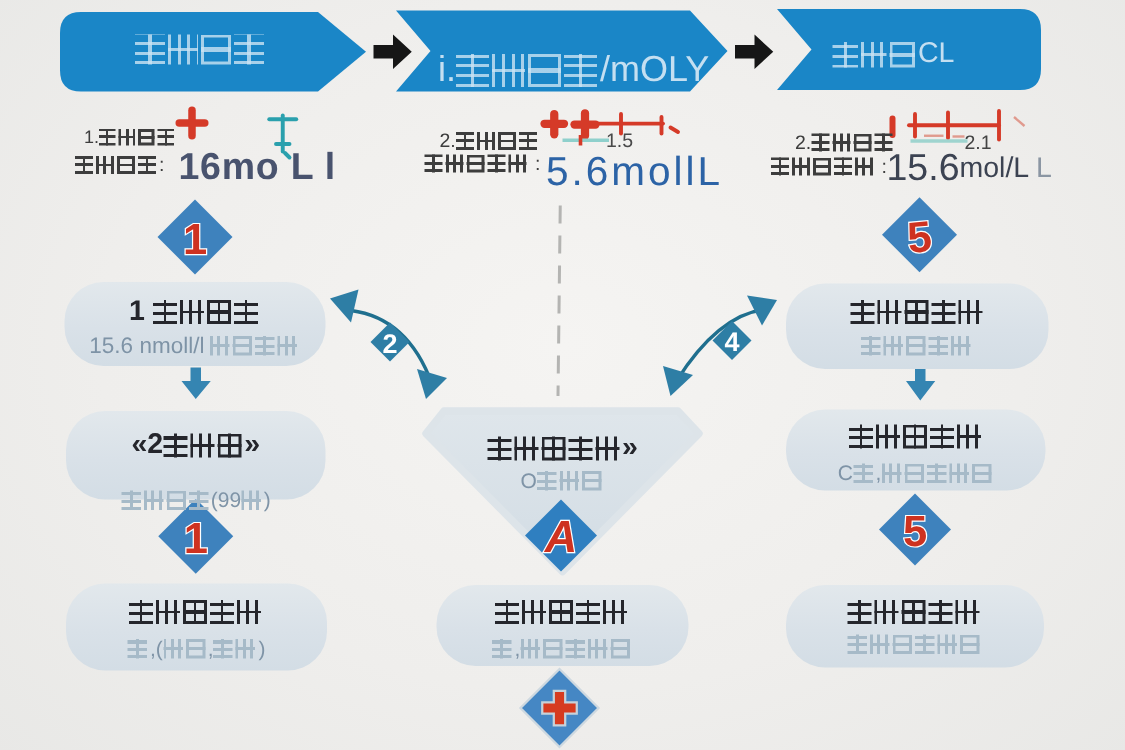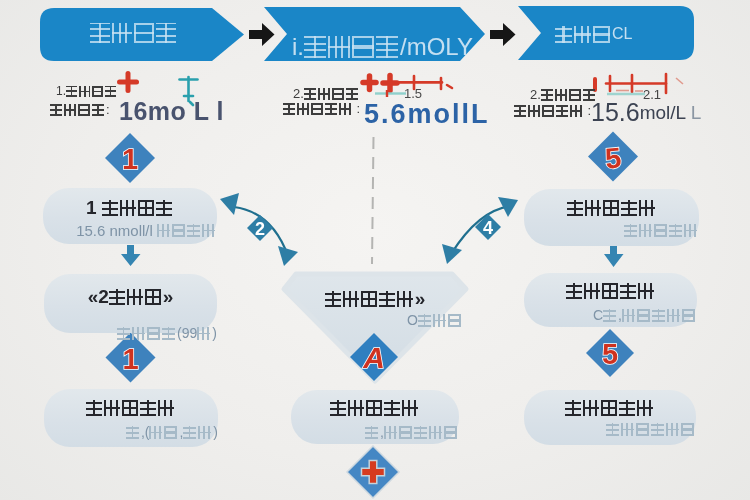--- a/index.html
+++ b/index.html
@@ -10,21 +10,21 @@
 .r{position:absolute;display:flex;align-items:center;font-family:"Liberation Sans",sans-serif;white-space:pre}
 .r i{display:block;flex:none;width:var(--s);height:var(--s);margin-right:2px}
 .r i:nth-child(3n+1){background:repeating-linear-gradient(0deg,var(--c) 0 2px,transparent 2px 5px),linear-gradient(90deg,transparent 0 43%,var(--c) 43% 57%,transparent 57% 100%)}
 .r i:nth-child(3n+2){background:repeating-linear-gradient(90deg,var(--c) 0 2px,transparent 2px 5px),linear-gradient(0deg,transparent 0 43%,var(--c) 43% 57%,transparent 57% 100%)}
 .r i:nth-child(3n){background:linear-gradient(0deg,transparent 0 42%,var(--c) 42% 58%,transparent 58% 100%);box-shadow:inset 0 0 0 2px var(--c)}
 .box{position:absolute;background:linear-gradient(180deg,#e2e8ec 0%,#d9e1e8 55%,#d3dde5 100%);border-radius:26px}
 .tt{--c:#25262c;color:#25262c;font-weight:bold;justify-content:center}
 .tt i:nth-child(3n+1){background:repeating-linear-gradient(0deg,var(--c) 0 2px,transparent 2px 6px),linear-gradient(90deg,transparent 0 44%,var(--c) 44% 56%,transparent 56% 100%)}
 .tt i:nth-child(3n+2){background:repeating-linear-gradient(90deg,var(--c) 0 2px,transparent 2px 6px),linear-gradient(0deg,transparent 0 44%,var(--c) 44% 56%,transparent 56% 100%)}
 .tt i:nth-child(3n){background:linear-gradient(0deg,transparent 0 43%,var(--c) 43% 57%,transparent 57% 100%),linear-gradient(90deg,transparent 0 44%,var(--c) 44% 56%,transparent 56% 100%);box-shadow:inset 0 0 0 2px var(--c)}
-.st{--c:#a6bac8;color:#7f94a7;justify-content:flex-end}
+.st{--c:#a6bac8;color:#7f94a7;justify-content:center}
 .lb{--c:#3d3d3d;color:#3d3d3d}
 .wt{--c:rgba(203,227,243,0.8);color:rgba(206,228,243,0.95)}
 .wt i:nth-child(3n+1){background:repeating-linear-gradient(0deg,var(--c) 0 2px,transparent 2px 6.5px),linear-gradient(90deg,transparent 0 44%,var(--c) 44% 56%,transparent 56% 100%)}
 .wt i:nth-child(3n+2){background:repeating-linear-gradient(90deg,var(--c) 0 2px,transparent 2px 6.5px),linear-gradient(0deg,transparent 0 44%,var(--c) 44% 56%,transparent 56% 100%)}
 .wt i:nth-child(3n){background:linear-gradient(0deg,transparent 0 43%,var(--c) 43% 57%,transparent 57% 100%);box-shadow:inset 0 0 0 2px var(--c)}
 </style>
 </head>
 <body>
 <div id="c">
 
@@ -123,29 +123,29 @@
   <path d="M488 214 L501 227 L488 240 L475 227 Z" fill="#2e7ea5"></path>
   <text x="488" y="234" font-size="18">4</text>
  </g>
 
  <path d="M127 245 h7 v9 h6.5 L130.5 266 L121 254 h6 Z" fill="#3585b2"></path>
  <path d="M610 245 h7 v9 h6.5 L613.5 267 L604 254 h6 Z" fill="#3585b2"></path>
 </svg>
 
 <div class="r wt" style="--s:20px;left:90px;top:23px"><i></i><i></i><i></i><i></i></div>
 <div class="r wt" style="--s:22px;left:292px;top:33px;font-size:24px">i.<i></i><i></i><i></i><i></i>/mOLY</div>
-<div class="r wt" style="--s:17px;left:555px;top:25px;font-size:16px"><i></i><i></i><i></i>CL</div>
+<div class="r wt" style="--s:17px;left:555px;top:25px;font-size:19px"><i></i><i></i><i></i>CL</div>
 
 <div class="r lb" style="--s:11px;left:56px;top:84px;font-size:12px">1.<i></i><i></i><i></i><i></i></div>
 <div class="r lb" style="--s:12px;left:50px;top:102px;font-size:13px"><i></i><i></i><i></i><i></i>:</div>
 <div class="r" style="left:119px;top:97px;font-size:25px;font-weight:bold;color:#49536e;letter-spacing:0.5px">16mo L l</div>
 
 <div class="r lb" style="--s:12px;left:293px;top:86px;font-size:13px">2.<i></i><i></i><i></i><i></i></div>
 <div class="r lb" style="--s:12px;left:283px;top:101px;font-size:13px"><i></i><i></i><i></i><i></i><i></i> :</div>
-<div class="r" style="left:364px;top:99px;font-size:27px;font-weight:bold;color:#2c63a6;letter-spacing:2px">5.6mollL</div>
+<div class="r" style="left:364px;top:99px;font-size:27px;font-weight:normal;color:#2c63a6;letter-spacing:2px">5.6mollL</div>
 <div class="r" style="left:404px;top:86px;font-size:13px;color:#4a4a4a">1.5</div>
 
 <div class="r lb" style="--s:12px;left:530px;top:87px;font-size:13px">2.<i></i><i></i><i></i><i></i></div>
 <div class="r lb" style="--s:12px;left:514px;top:103px;font-size:13px"><i></i><i></i><i></i><i></i><i></i> :</div>
 <div class="r" style="left:591px;top:98px;color:#3c4352;font-weight:normal;font-size:19px"><span style="font-size:25px">15.6</span>mol/L <span style="color:#8b96a3">L</span></div>
 <div class="r" style="left:643px;top:87px;font-size:13px;color:#444">2.1</div>
 
 <div class="box" style="left:43px;top:188px;width:174px;height:56px"></div>
 <div class="r tt" style="--s:16px;left:43px;top:197px;width:174px;font-size:19px">1 <i></i><i></i><i></i><i></i></div>
 <div class="r st" style="--s:13px;left:43px;top:222px;width:174px;font-size:15px"><span style="color:#7e93a6">15.6 nmoll/l </span><i></i><i></i><i></i><i></i></div>

